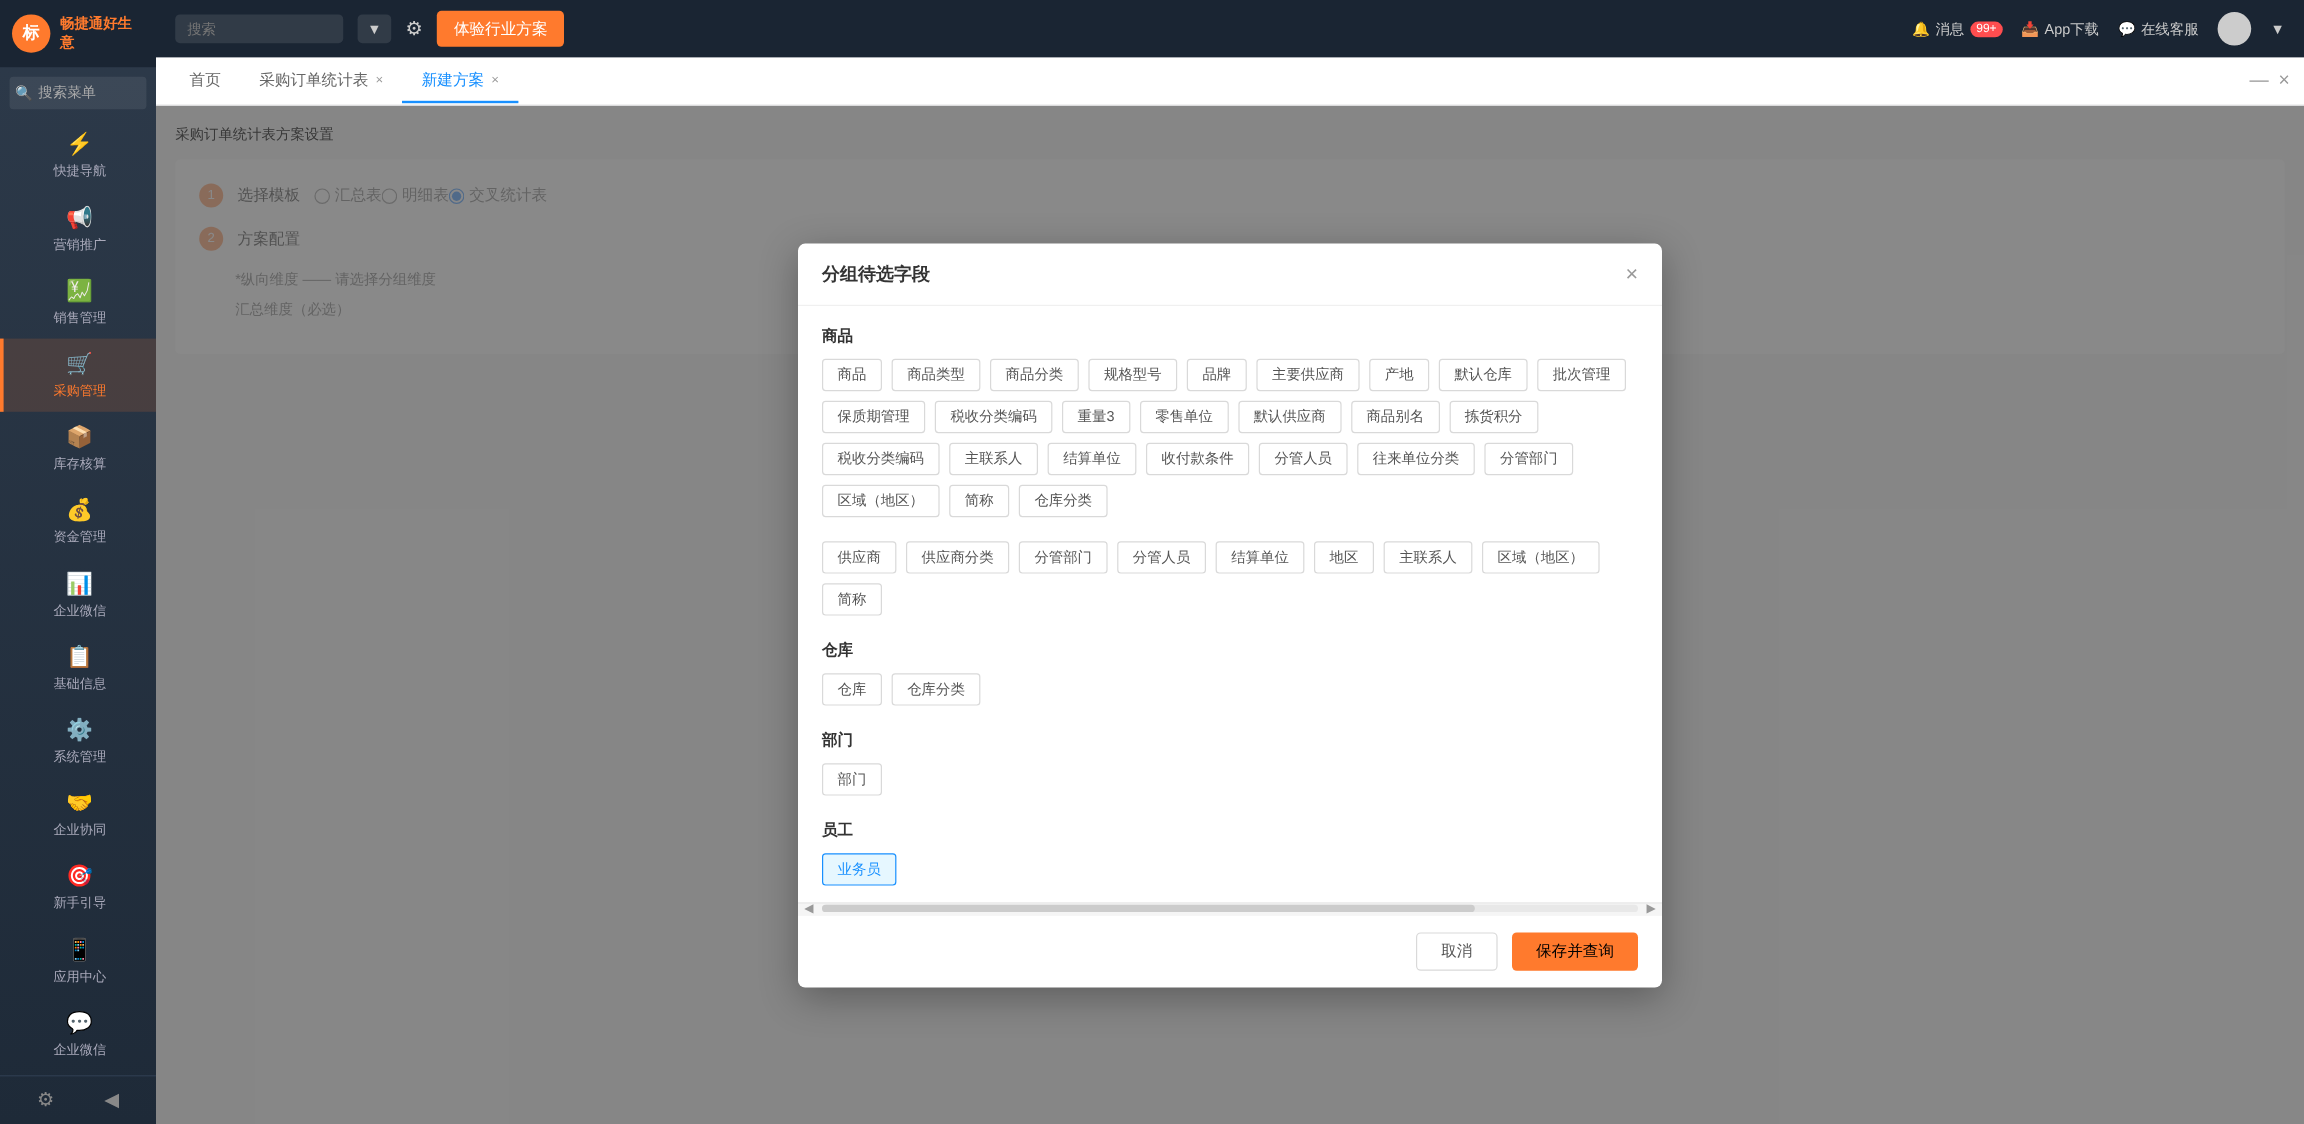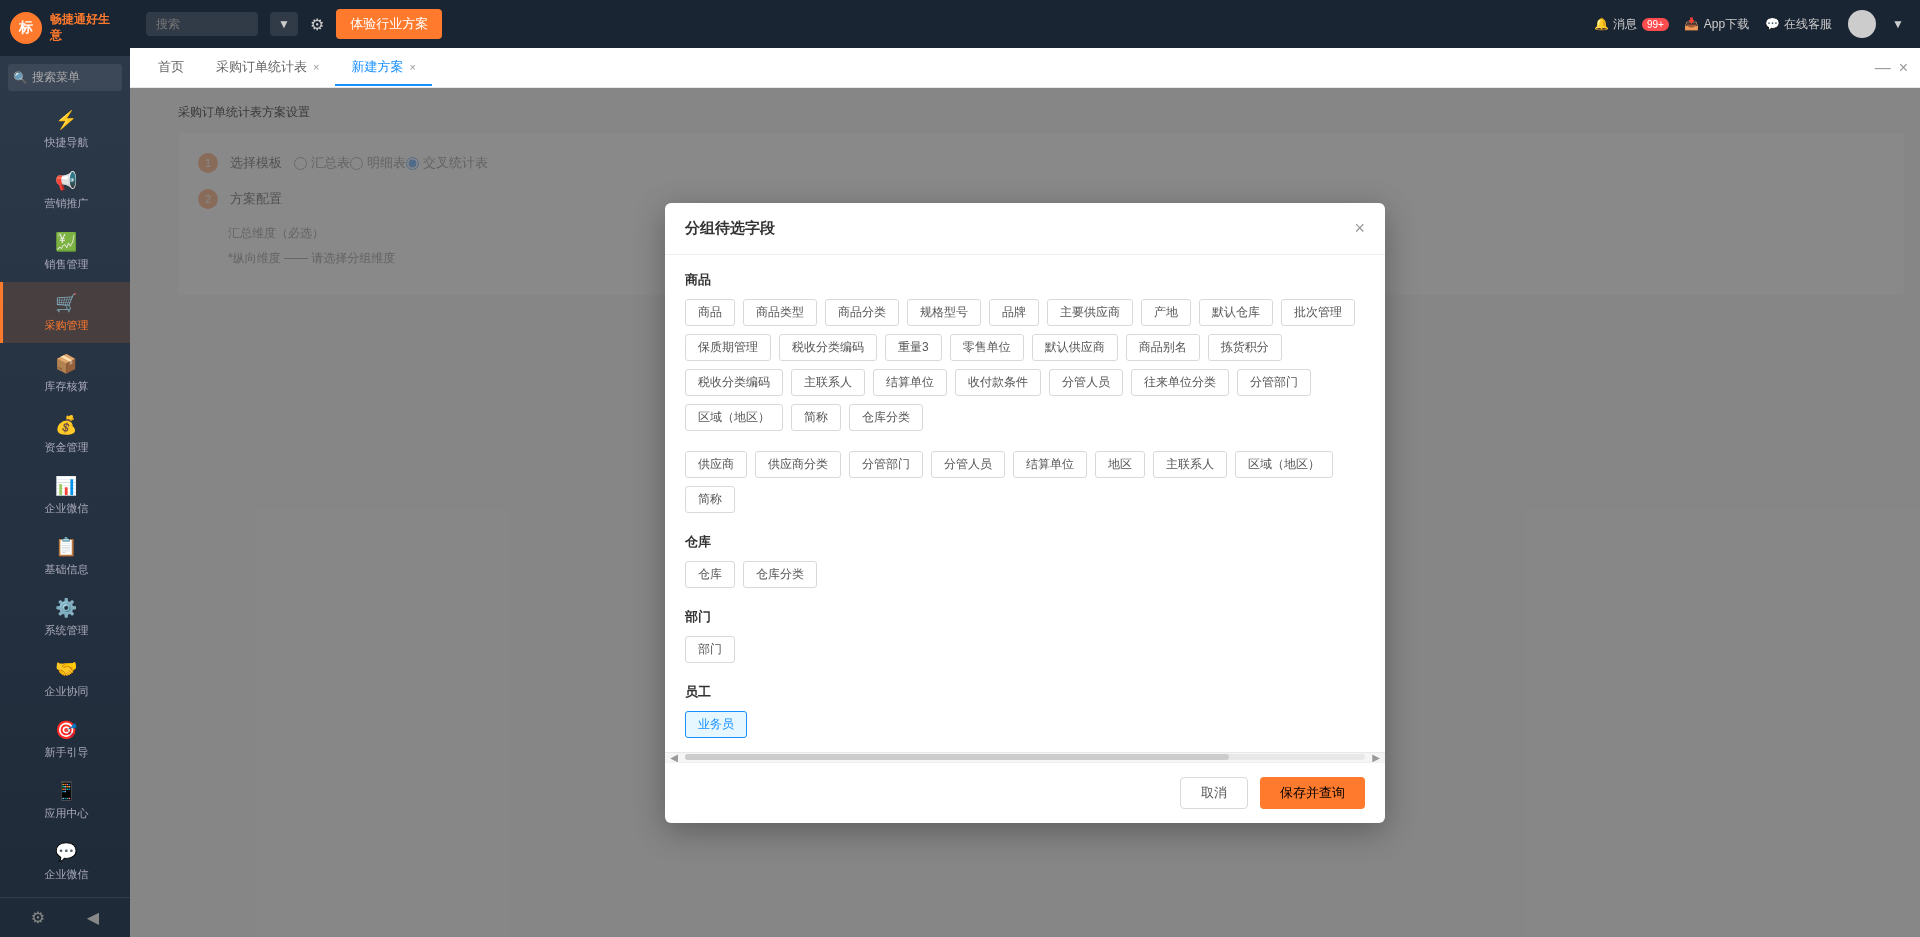--- a/index.html
+++ b/index.html
@@ -19,37 +19,37 @@
     .sidebar-nav { width: 100%; flex: 1; overflow-y: auto; }
     .sidebar-item { width: 100%; padding: 10px 6px; display: flex; flex-direction: column; align-items: center; gap: 4px; cursor: pointer; color: #aab; font-size: 11px; border-left: 3px solid transparent; }
     .sidebar-item.active { background: rgba(255,122,45,0.15); color: #ff7a2d; border-left-color: #ff7a2d; }
     .sidebar-item-icon { font-size: 18px; }
     .sidebar-bottom { width: 100%; padding: 10px; display: flex; justify-content: space-around; border-top: 1px solid #2e3d50; }
     .sidebar-bottom-btn { color: #888; cursor: pointer; font-size: 16px; }
 
     
     .header { height: 48px; background: #1a2533; display: flex; align-items: center; justify-content: space-between; padding: 0 16px; flex-shrink: 0; }
     .header-left { display: flex; align-items: center; gap: 12px; }
-    .header-search { background: rgba(255,255,255,0.1); border: none; border-radius: 4px; padding: 5px 10px; color: #ccc; font-size: 12px; width: 112px; }
+    .header-search { background: rgba(255,255,255,0.1); border: none; border-radius: 4px; padding: 5px 10px; color: #ccc; font-size: 12px; width: 140px; }
     .header-dropdown { background: rgba(255,255,255,0.1); border: none; color: #ccc; border-radius: 4px; padding: 5px 8px; cursor: pointer; font-size: 12px; }
     .header-trial-btn { background: #ff7a2d; color: white; border: none; border-radius: 4px; padding: 6px 14px; cursor: pointer; font-size: 13px; }
     .header-right { display: flex; align-items: center; gap: 16px; color: #ccc; font-size: 12px; }
     .header-right-item { display: flex; align-items: center; gap: 4px; cursor: pointer; }
     .notification-badge { background: #ff4d4f; color: white; border-radius: 10px; padding: 1px 5px; font-size: 10px; margin-left: 1px; }
     .avatar { width: 28px; height: 28px; background: #ccc; border-radius: 50%; }
 
     
     .tabs-bar { height: 40px; background: #fff; border-bottom: 1px solid #e8e8e8; display: flex; align-items: center; padding: 0 12px; gap: 0; flex-shrink: 0; }
     .tab { padding: 8px 16px; font-size: 13px; cursor: pointer; border-bottom: 2px solid transparent; color: #666; display: flex; align-items: center; gap: 6px; white-space: nowrap; }
     .tab.active { color: #1890ff; border-bottom-color: #1890ff; }
     .tab-close { font-size: 11px; color: #999; cursor: pointer; }
     .tabs-right { margin-left: auto; display: flex; align-items: center; gap: 8px; color: #999; font-size: 16px; cursor: pointer; }
 
     
-    .content-area { flex: 1; background: #f5f5f5; overflow: hidden; position: relative; padding-left: 32px; }
+    .content-area { flex: 1; background: #f5f5f5; overflow: hidden; position: relative; }
     .page-content { padding: 16px; }
     .page-breadcrumb { font-size: 12px; color: #666; margin-bottom: 12px; }
 
     
     .bg-form { background: #fff; border-radius: 4px; padding: 20px; opacity: 0.4; }
     .step-row { display: flex; align-items: center; gap: 12px; margin-bottom: 16px; }
     .step-badge { background: #ff7a2d; color: white; width: 20px; height: 20px; border-radius: 50%; display: flex; align-items: center; justify-content: center; font-size: 11px; }
     .radio-group { display: flex; align-items: center; font-size: 13px; color: #555; }
     .radio-group label { display: flex; align-items: center; gap: 4px; cursor: pointer; }
 
@@ -232,22 +232,22 @@
               <label>
                   <input type="radio" name="template" checked="" style="">
                   <span>交叉统计表</span>
                 </label>
             </div>
           </div>
           <div class="step-row">
             <div class="step-badge">2</div>
             <span>方案配置</span>
           </div>
+          <div style="margin-left:30px;font-size:12px;color:#555;margin-bottom:8px;">*纵向维度 —— 请选择分组维度</div>
           <div style="margin-left:30px;font-size:12px;color:#555;margin-bottom:8px;">汇总维度（必选）</div>
-          <div style="margin-left:30px;font-size:12px;color:#555;margin-bottom:8px;">*纵向维度 —— 请选择分组维度</div>
         </div>
       </div>
 
       <div class="modal-overlay">
         <div class="modal">
           <div class="modal-header">
             <span class="modal-title">分组待选字段</span>
             <span class="modal-close">×</span>
           </div>
 

